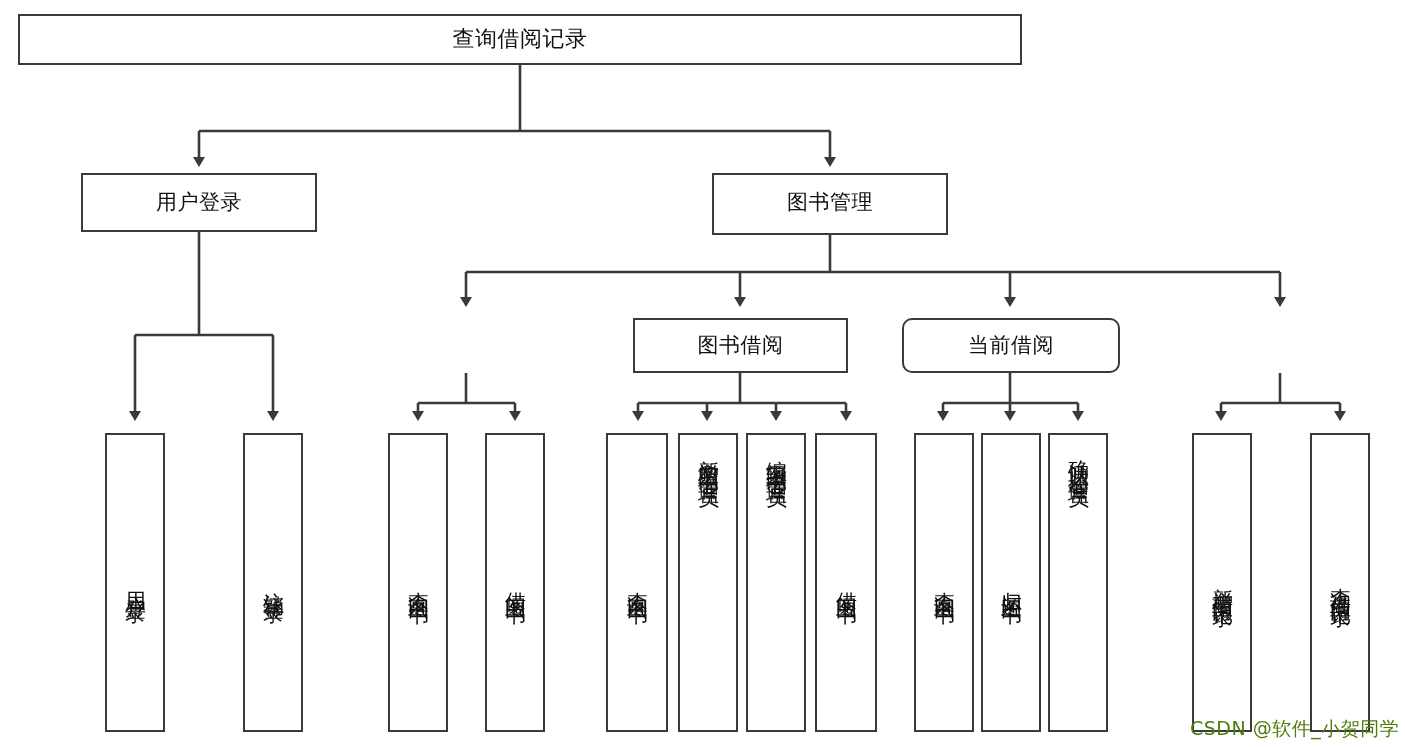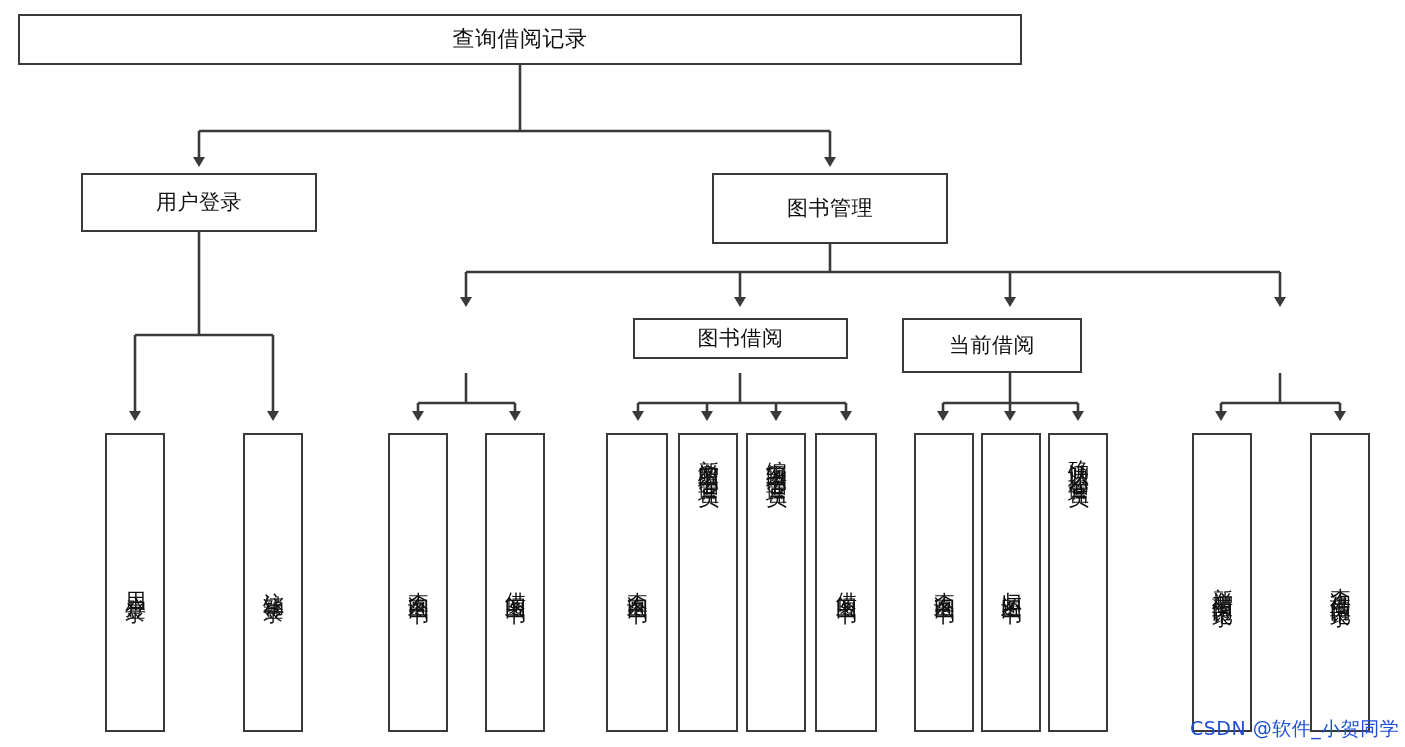--- a/index.html
+++ b/index.html
@@ -58,21 +58,21 @@
     letter-spacing:4px;
     line-height:1;
   }
   .node.v.center{
     align-items:center;
     padding-top:0;
   }
   .watermark{
     position:absolute;
     font-size:19px;
-    color:#1d4ed8;
+    color:#4d7c0f;
     white-space:nowrap;
     z-index:3;
     letter-spacing:0.5px;
   }
 </style>
 </head>
 <body>
 
 <div id="canvas">
 
@@ -126,28 +126,28 @@
     </g>
   </svg>
 
   <div class="node h root" style="left:18px;top:14px;width:1004px;height:51px;">
     <span class="lbl">查询借阅记录</span>
   </div>
 
   <div class="node h" style="left:81px;top:173px;width:236px;height:59px;">
     <span class="lbl">用户登录</span>
   </div>
-  <div class="node h" style="left:712px;top:173px;width:236px;height:71px;">
+  <div class="node h" style="left:712px;top:173px;width:236px;height:62px;font-family:Liberation Mono, monospace;">
     <span class="lbl">图书管理</span>
   </div>
 
-  <div class="node h" style="left:633px;top:318px;width:215px;height:41px;">
+  <div class="node h" style="left:633px;top:318px;width:215px;height:55px;">
     <span class="lbl">图书借阅</span>
   </div>
-  <div class="node h" style="left:902px;top:318px;width:180px;height:55px;">
+  <div class="node h" style="left:902px;top:318px;width:218px;height:55px;border-radius:10px;">
     <span class="lbl">当前借阅</span>
   </div>
 
   <div class="node v center" style="left:105px;top:433px;width:60px;height:299px;">
     <span class="lbl">用户登录</span>
   </div>
   <div class="node v center" style="left:243px;top:433px;width:60px;height:299px;">
     <span class="lbl">注销登录</span>
   </div>
 

